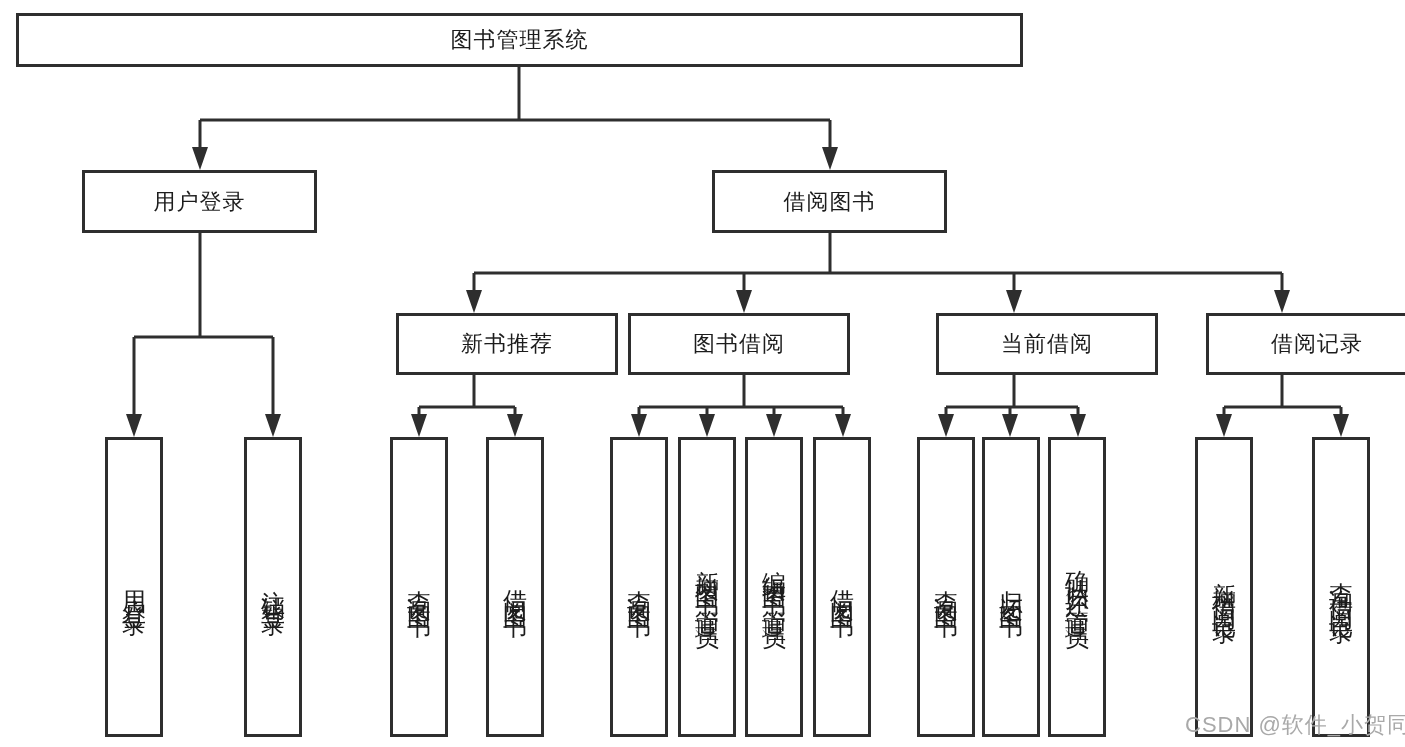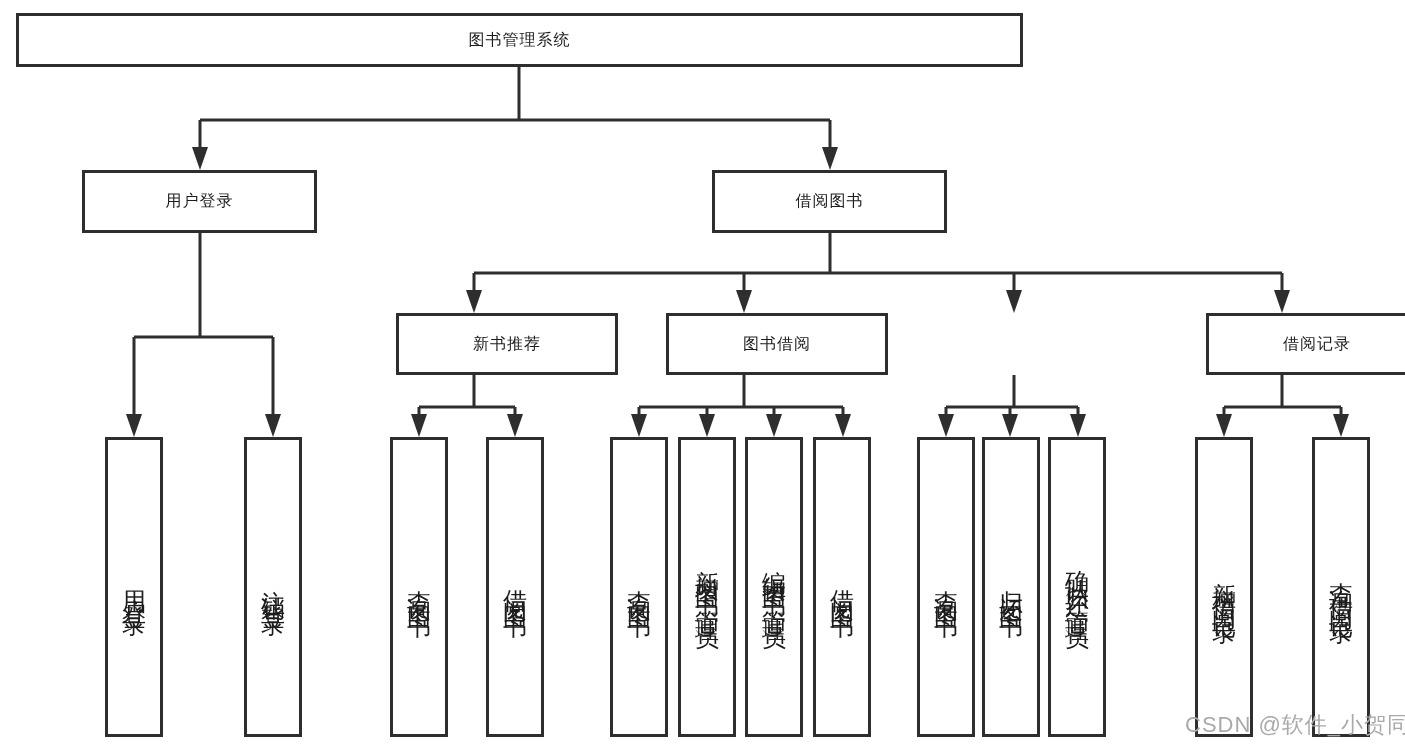--- a/index.html
+++ b/index.html
@@ -26,21 +26,21 @@
   .hbox, .vbox {
     position: absolute;
     background: var(--background);
     border: 3px solid var(--border);
     color: var(--text);
     display: flex;
     align-items: center;
     justify-content: center;
     z-index: 2;
   }
-  .hbox { font-size: 16px; letter-spacing: 1px; }
+  .hbox { font-size: 22px; letter-spacing: 1px; }
   .vbox {
     writing-mode: vertical-rl;
     text-orientation: mixed;
     font-size: 24px;
     letter-spacing: 8px;
     top: 437px;
     width: 58px;
     height: 300px;
   }
   .root  { left: 16px;  top: 13px;  width: 1007px; height: 54px; }
@@ -96,21 +96,22 @@
       <polygon points="1333,414 1349,414 1341,437"></polygon>
     </g>
   </svg>
 
   <div class="hbox root">图书管理系统</div>
 
   <div class="hbox lv2" style="left:82px">用户登录</div>
   <div class="hbox lv2" style="left:712px">借阅图书</div>
 
   <div class="hbox lv3" style="left:363px">新书推荐</div>
-  <div class="hbox lv3" style="left:633px">图书借阅</div>
+  <div class="hbox lv3" style="left:595px">图书借阅</div>
+  <div class="hbox lv3" style="left:903px">当前借阅</div>
   <div class="hbox lv3" style="left:1173px">借阅记录</div>
 
   <div class="vbox" style="left:105px">用户登录</div>
   <div class="vbox" style="left:244px">注销登录</div>
 
   <div class="vbox" style="left:390px">查询图书</div>
   <div class="vbox" style="left:486px">借阅图书</div>
 
   <div class="vbox" style="left:610px">查询图书</div>
   <div class="vbox" style="left:678px">新增图书（管理员）</div>

